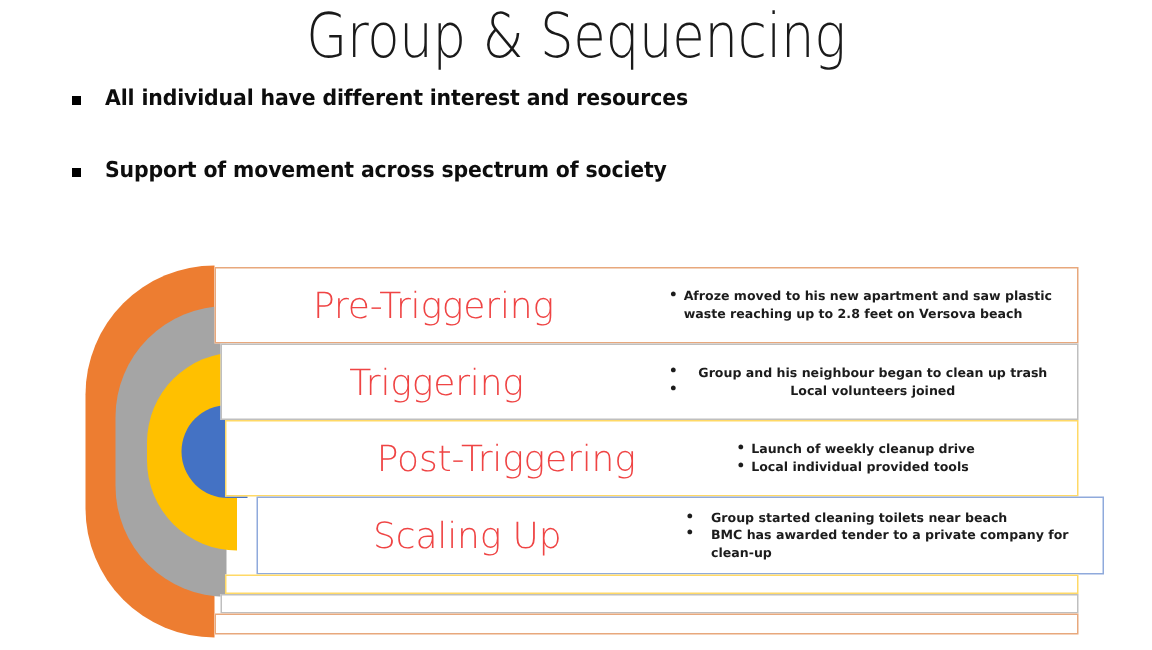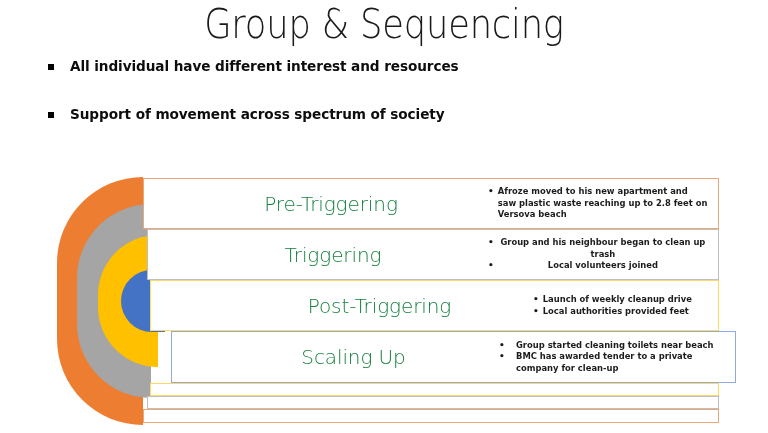--- a/index.html
+++ b/index.html
@@ -95,25 +95,24 @@
     display: flex;
     align-items: stretch;
   }
   .stage-label {
     flex: 0 0 auto;
     display: flex;
     align-items: center;
     justify-content: center;
     font-family: "DejaVu Sans", sans-serif;
     font-weight: 300;
-    font-size: 20px;
-    color: #15803d;
+    font-size: 24px;
+    color: #ef4444;
     letter-spacing: -0.1px;
     white-space: nowrap;
-    margin-left: 42px;
   }
   .stage-details {
     flex: 1 1 auto;
     display: flex;
     flex-direction: column;
     justify-content: center;
     font-family: "DejaVu Sans", sans-serif;
     font-size: 8.4px;
     font-weight: 600;
     color: #1c1c1c;
@@ -200,21 +199,21 @@
 
   <div class="stage-box" style="left:150px; top:110px; width:569px; height:51px; border-color:#FFD966;padding-left:45px;">
     <div class="stage-label" style="width:283px;">Post-Triggering</div>
     <div class="stage-details">
       <div class="detail-item">
         <span class="detail-dot">•</span>
         <span class="detail-txt">Launch of weekly cleanup drive</span>
       </div>
       <div class="detail-item">
         <span class="detail-dot">•</span>
-        <span class="detail-txt">Local authorities provided feet</span>
+        <span class="detail-txt">Local individual provided tools</span>
       </div>
     </div>
   </div>
 
   <div class="stage-box" style="left:171px; top:161px; width:565px; height:52px; border-color:#8FAADC;">
     <div class="stage-label" style="width:279px;">Scaling Up</div>
     <div class="stage-details" style="padding-left:6px;">
       <div class="detail-item wide">
         <span class="detail-dot">•</span>
         <span class="detail-txt">Group started cleaning toilets near beach</span>

